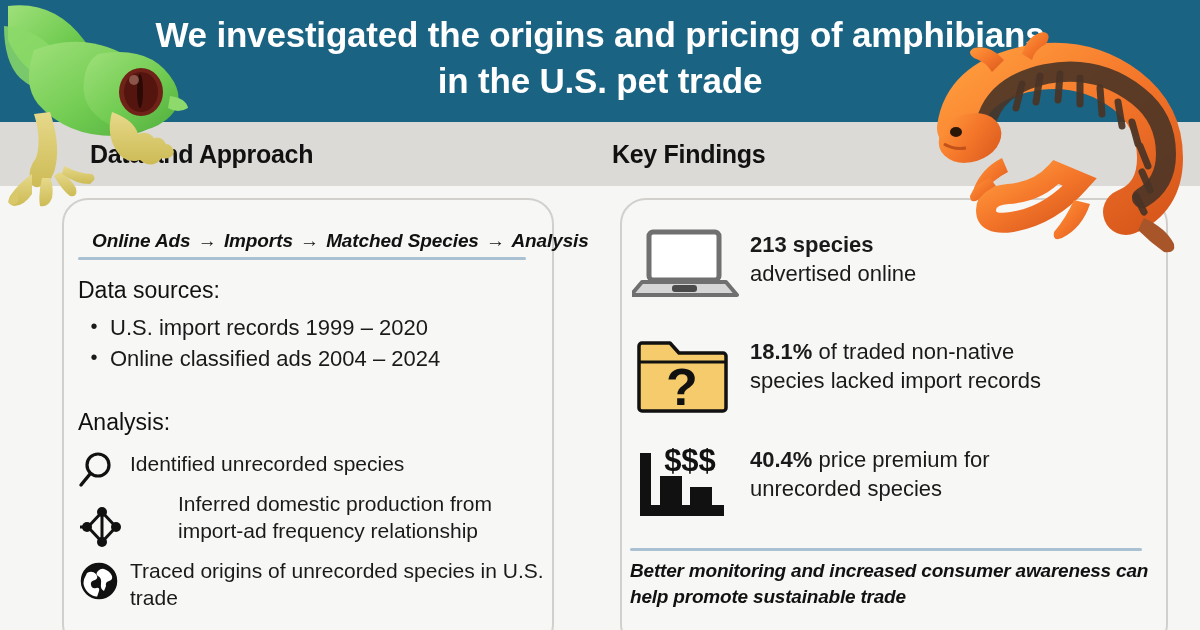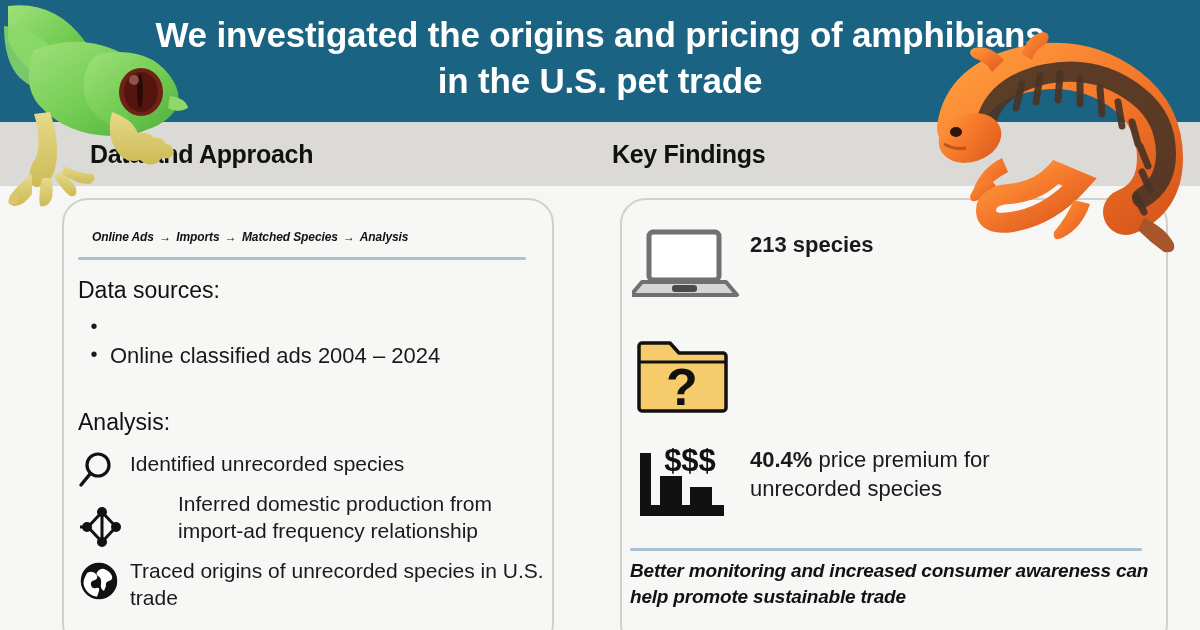--- a/index.html
+++ b/index.html
@@ -47,21 +47,21 @@
     background:#f7f7f6;
     border:2px solid #d2d0cd;
     border-radius:26px;
   }
   .card-left  { left:62px;  top:198px; width:492px; height:452px; }
   .card-right { left:620px; top:198px; width:548px; height:452px; }
 
   
   .flow {
     position:absolute; left:92px; top:230px; width:432px;
-    font-size:12px; font-weight:bold; font-style:italic;
+    font-size:19px; font-weight:bold; font-style:italic;
     color:#111; white-space:nowrap; letter-spacing:-0.1px;
   }
   .flow .arrow { font-style:normal; font-weight:bold; padding:0 2px; }
   .rule {
     position:absolute; height:3px; background:#a9c1d2; border-radius:2px;
   }
   .rule-left  { left:78px;  top:257px; width:448px; }
   .rule-right { left:630px; top:548px; width:512px; }
 
   
@@ -133,20 +133,21 @@
   <span>Matched Species</span>
   <span class="arrow">→</span>
   <span>Analysis</span>
 </div>
 <div class="rule rule-left"></div>
 
 <div class="lbl-bold lbl-data">Data sources:</div>
 <div class="bullets">
   <div class="bullet">
     <span class="dot">•</span>
+    <span>U.S. import records 1999 – 2020</span>
   </div>
   <div class="bullet">
     <span class="dot">•</span>
     <span>Online classified ads 2004 – 2024</span>
   </div>
 </div>
 
 <div class="lbl-bold lbl-analysis">Analysis:</div>
 
 <div class="arow arow-1">
@@ -192,30 +193,35 @@
 <div class="find find-1">
   <span class="ficon">
     <svg width="108" height="74" viewBox="0 0 108 74">
       <rect x="17" y="4" width="70" height="48" rx="4" fill="#ffffff" stroke="#707070" stroke-width="5"></rect>
       <path d="M10 54 h84 l11 13 H-1 z" fill="#d6d6d6" stroke="#707070" stroke-width="4" stroke-linejoin="round"></path>
       <rect x="40" y="57" width="25" height="7" rx="3" fill="#4a4a4a"></rect>
     </svg>
   </span>
   <span class="ftxt">
     <b>213 species</b><span></span><br>
+    <span>advertised online</span>
   </span>
 </div>
 
 <div class="find find-2">
   <span class="ficon">
     <svg width="108" height="82" viewBox="0 0 108 82">
       <path d="M10 8 h28 l9 10 h44 a3 3 0 0 1 3 3 v52 a3 3 0 0 1 -3 3 H10 a3 3 0 0 1 -3 -3 V11 a3 3 0 0 1 3 -3 z" fill="#f5cb6b" stroke="#111" stroke-width="3.5" stroke-linejoin="round"></path>
       <line x1="7" y1="27" x2="94" y2="27" stroke="#111" stroke-width="3"></line>
       <text x="50" y="70" font-family="'Liberation Sans',sans-serif" font-size="52" font-weight="bold" fill="#111" text-anchor="middle">?</text>
     </svg>
+  </span>
+  <span class="ftxt">
+    <b>18.1%</b><span> of traded non-native</span><br>
+    <span>species lacked import records</span>
   </span>
 </div>
 
 <div class="find find-3">
   <span class="ficon">
     <svg width="108" height="82" viewBox="0 0 108 82">
       <text x="58" y="28" font-family="'Liberation Sans',sans-serif" font-size="31" font-weight="bold" fill="#111" text-anchor="middle">$$$</text>
       <rect x="8" y="10" width="11" height="63" fill="#111"></rect>
       <rect x="8" y="62" width="84" height="11" fill="#111"></rect>
       <rect x="28" y="33" width="22" height="30" fill="#111"></rect>

